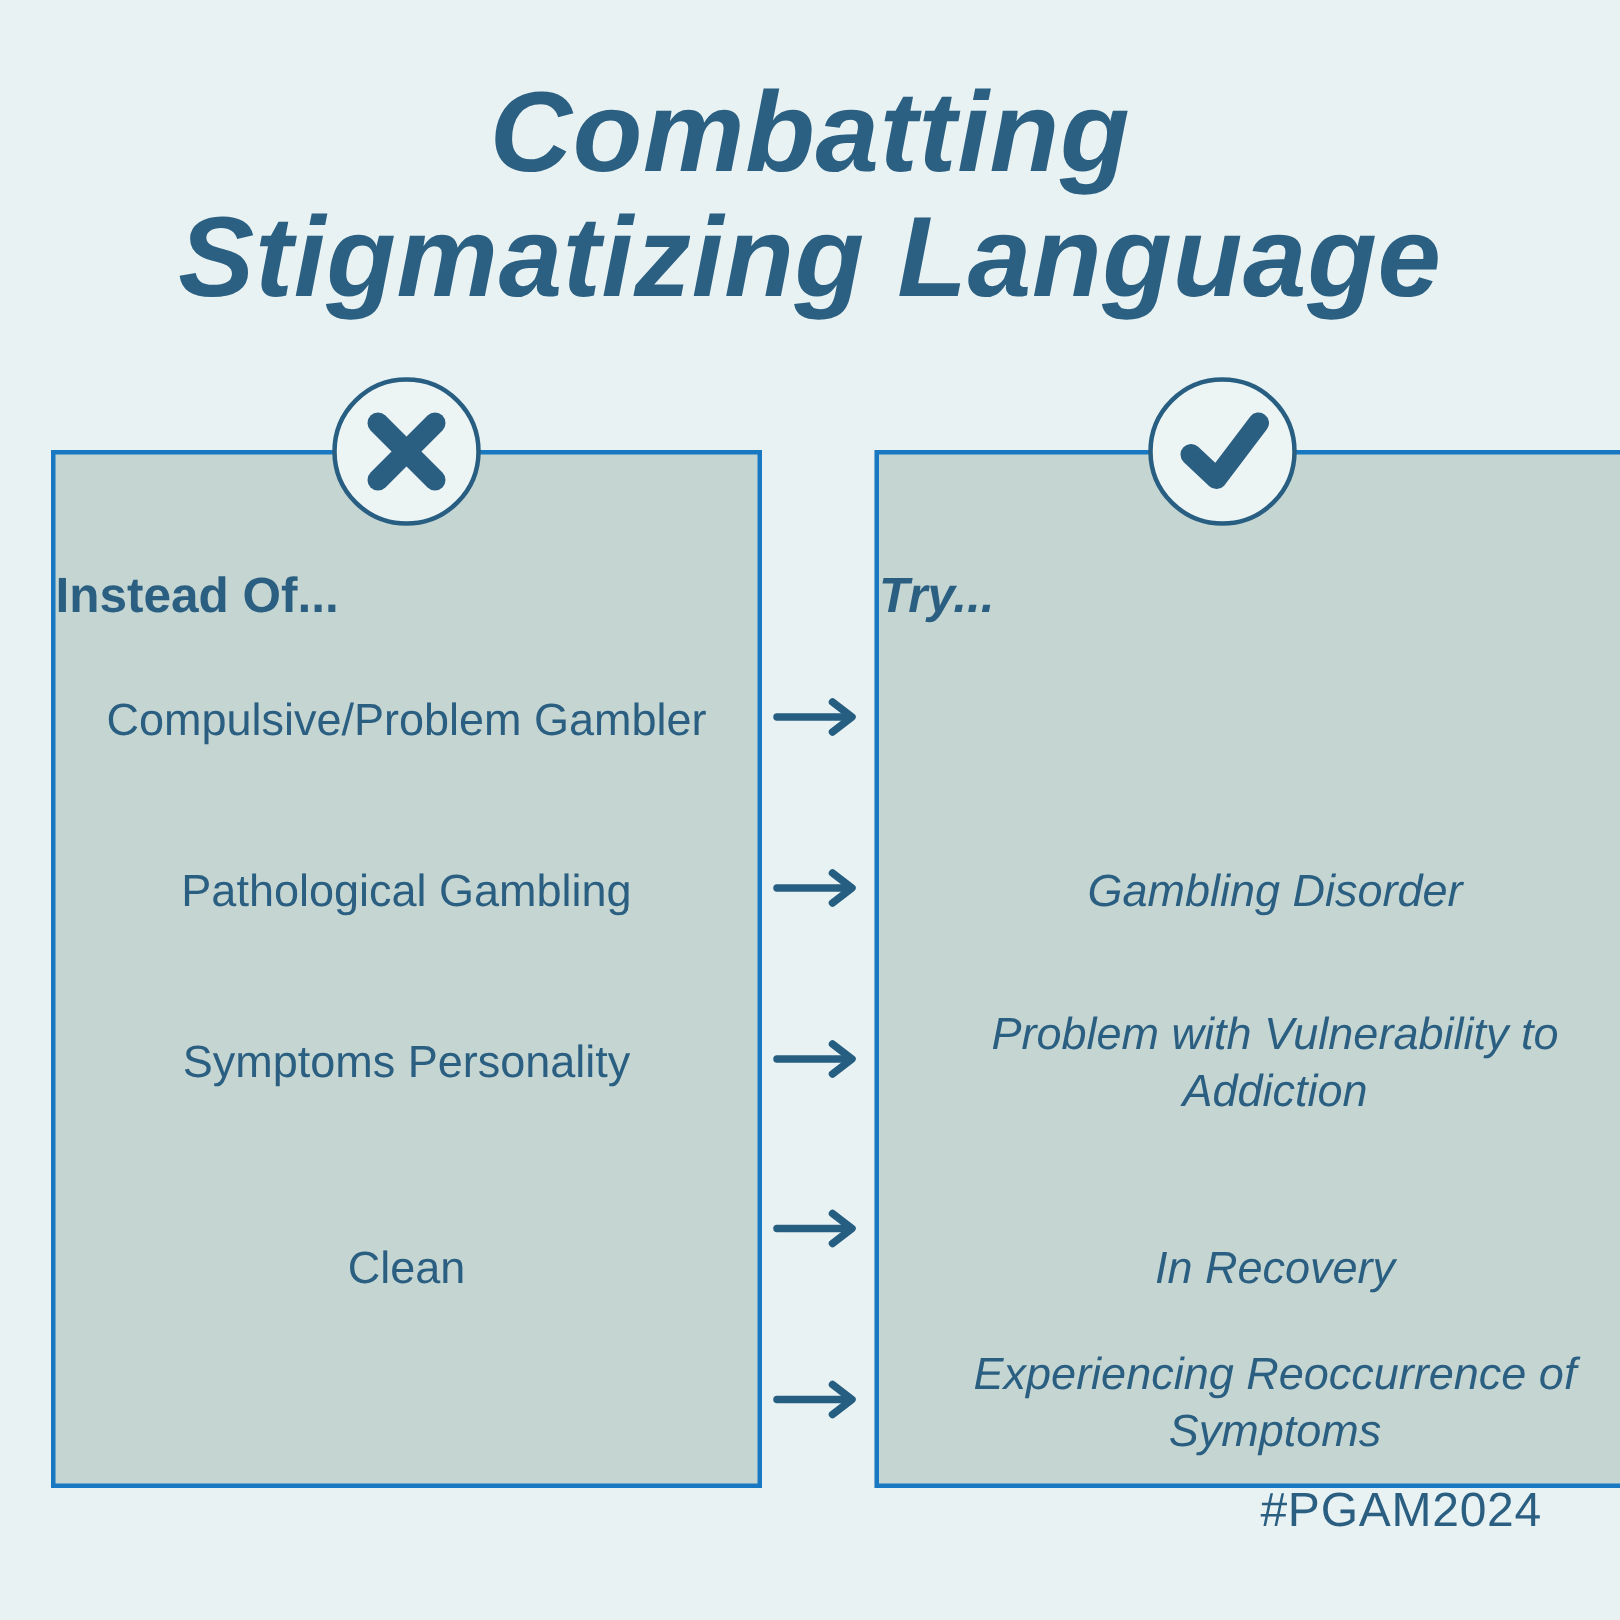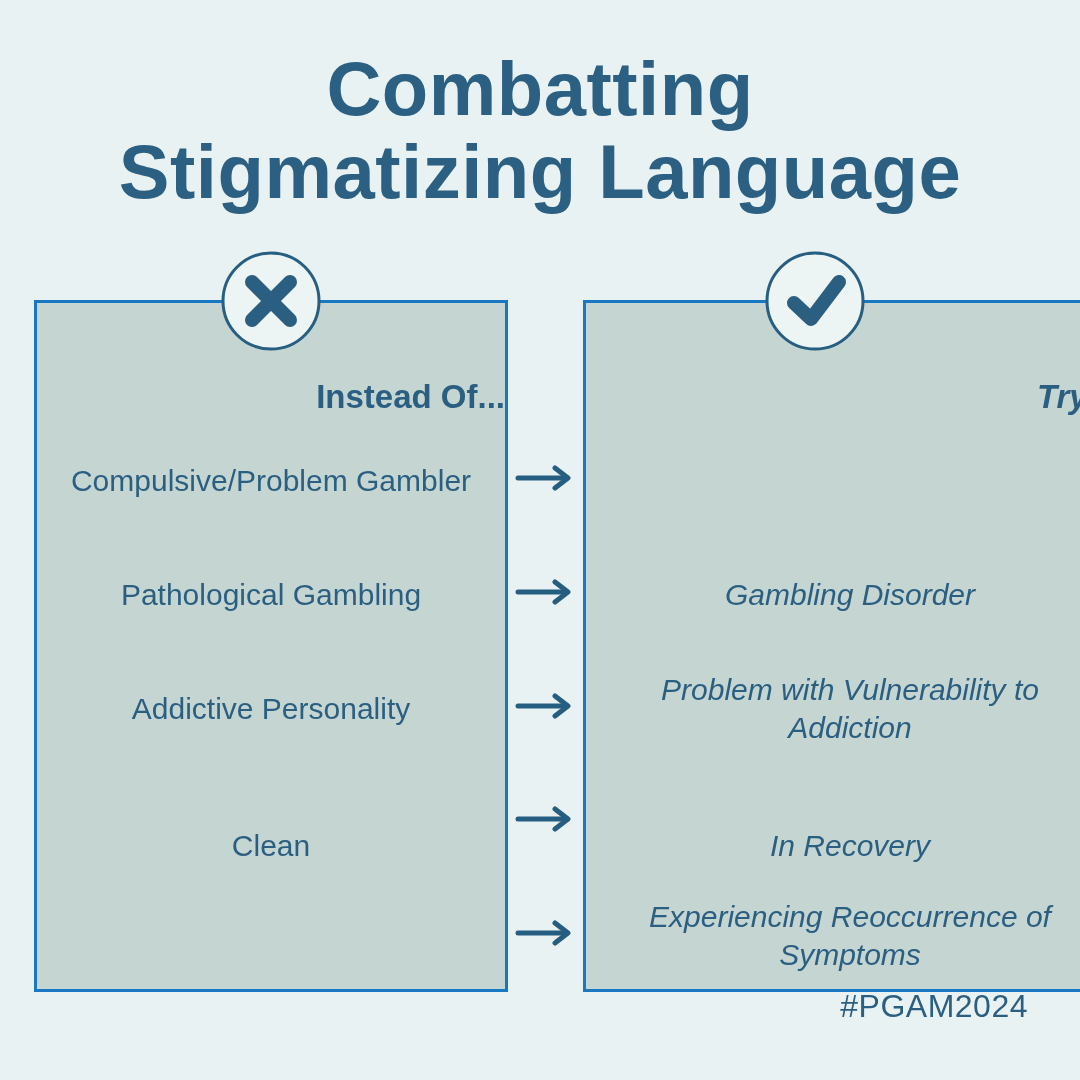--- a/index.html
+++ b/index.html
@@ -19,39 +19,40 @@
   
   .title {
     position: absolute;
     top: 48px; left: 0; right: 0;
     text-align: center;
     font-weight: bold;
     font-size: 76px;
     line-height: 1.09;
     color: #2B6083;
     letter-spacing: 0.5px;
+    font-style: italic;
   }
 
   
   .panel {
     position: absolute;
     top: 300px;
     height: 692px;
     background: #C5D5D2;
     border: 3px solid #1878C2;
     box-sizing: border-box;
   }
   .panel-left  { left: 34px;  width: 474px; }
   .panel-right { left: 583px; width: 534px; font-style: italic; }
 
   .panel-header {
     position: absolute;
-    top: 94px; left: 0; right: 0;
+    top: 94px; left: 0; right: 12px;
     transform: translateY(-50%);
-    text-align: right;
+    text-align: left;
     font-weight: bold;
     font-size: 33px;
     color: #2B5F82;
   }
 
   .row {
     position: absolute;
     left: 0; right: 0;
     transform: translateY(-50%);
     text-align: center;
@@ -105,21 +106,21 @@
 
   <div class="title">
     <div>Combatting</div>
     <div>Stigmatizing Language</div>
   </div>
 
   <div class="panel panel-left">
     <div class="panel-header">Instead Of...</div>
     <div class="row row-0">Compulsive/Problem Gambler</div>
     <div class="row row-1">Pathological Gambling</div>
-    <div class="row row-2">Addictive Personality</div>
+    <div class="row row-2">Symptoms Personality</div>
     <div class="row row-3">Clean</div>
   </div>
 
   <div class="panel panel-right">
     <div class="panel-header">Try...</div>
     <div class="row row-1">Gambling Disorder</div>
     <div class="row row-2">Problem with Vulnerability to
 Addiction</div>
     <div class="row row-3">In Recovery</div>
     <div class="row row-4">Experiencing Reoccurrence of

